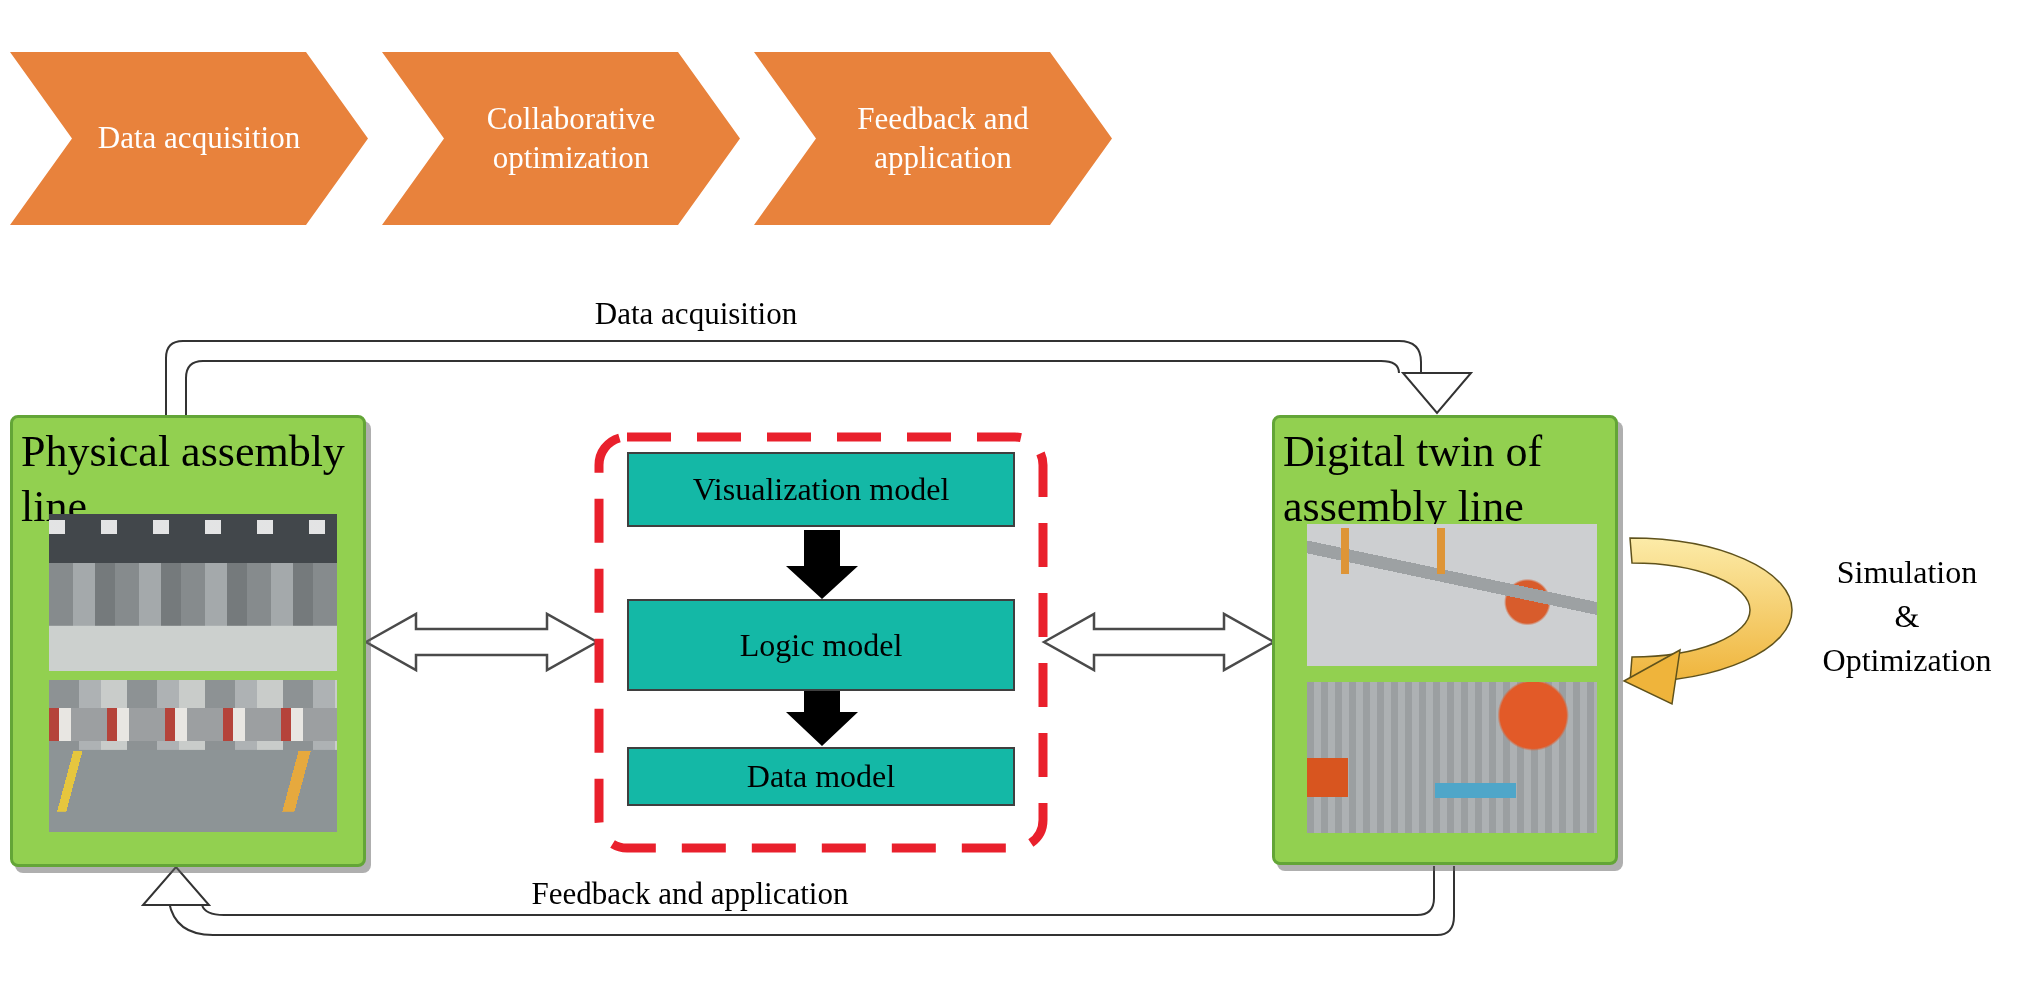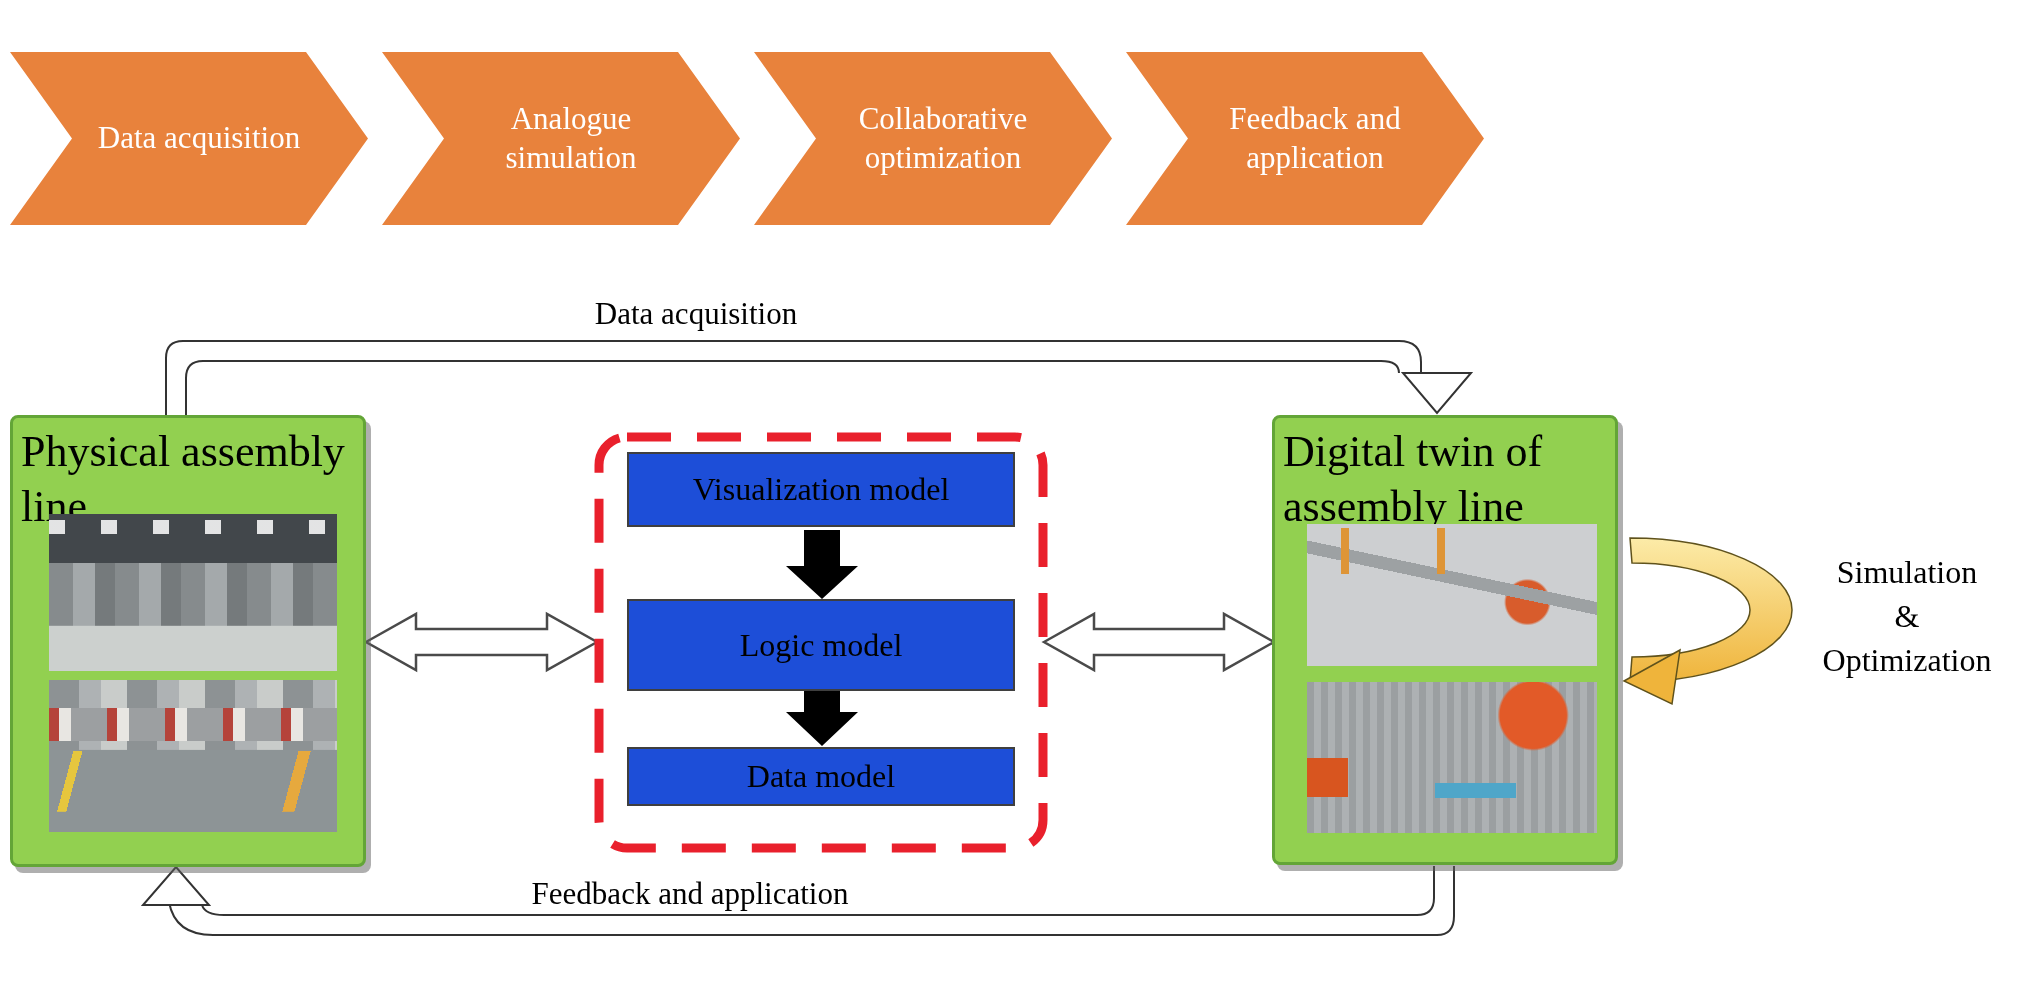--- a/index.html
+++ b/index.html
@@ -53,21 +53,21 @@
     left:32px;top:264px;width:290px;height:151px;
     background:
       radial-gradient(circle at 78% 22%,#e25a28 0 13%,transparent 14%),
       linear-gradient(90deg,transparent 0 44%,#4fa6c9 44% 72%,transparent 72%) 0 74%/100% 10% no-repeat,
       linear-gradient(90deg,#d8551f 0 14%,transparent 14%) 0 68%/100% 26% no-repeat,
       repeating-linear-gradient(90deg,#9b9fa1 0 7px,#adb1b3 7px 14px),
       linear-gradient(180deg,#a8acae 0 100%);
   }
   
   .model-box{
-    position:absolute;left:627px;width:388px;background:#1d4ed8;border:2px solid #3f3f3f;
+    position:absolute;left:627px;width:388px;background:#14b8a6;border:2px solid #3f3f3f;
     display:flex;align-items:center;justify-content:center;font-size:32px;box-sizing:border-box;
   }
   #model-box-1{top:452px;height:75px;}
   #model-box-2{top:599px;height:92px;}
   #model-box-3{top:747px;height:59px;}
   
   .flow-label{position:absolute;text-align:center;font-size:31px;line-height:1.1;}
   #top-flow-title{left:486px;top:297px;width:420px;}
   #top-flow-subtitle{left:410px;top:364px;width:620px;}
   #bottom-flow-title{left:440px;top:877px;width:500px;}
@@ -78,21 +78,20 @@
   
   .overlay{position:absolute;left:0;top:0;pointer-events:none;}
 </style>
 </head>
 <body>
 
 <div class="stage">
 
   <div class="chevron-row">
     <div class="chevron">Data acquisition</div>
-    <div class="chevron">Analogue simulation</div>
     <div class="chevron">Collaborative optimization</div>
     <div class="chevron">Feedback and application</div>
   </div>
 
   <svg class="overlay" width="2041" height="999" viewBox="0 0 2041 999">
     <defs>
       <linearGradient id="yg" x1="0" y1="0" x2="0" y2="1">
         <stop offset="0" stop-color="#FCEBA8"></stop>
         <stop offset="1" stop-color="#EFB43B"></stop>
       </linearGradient>

